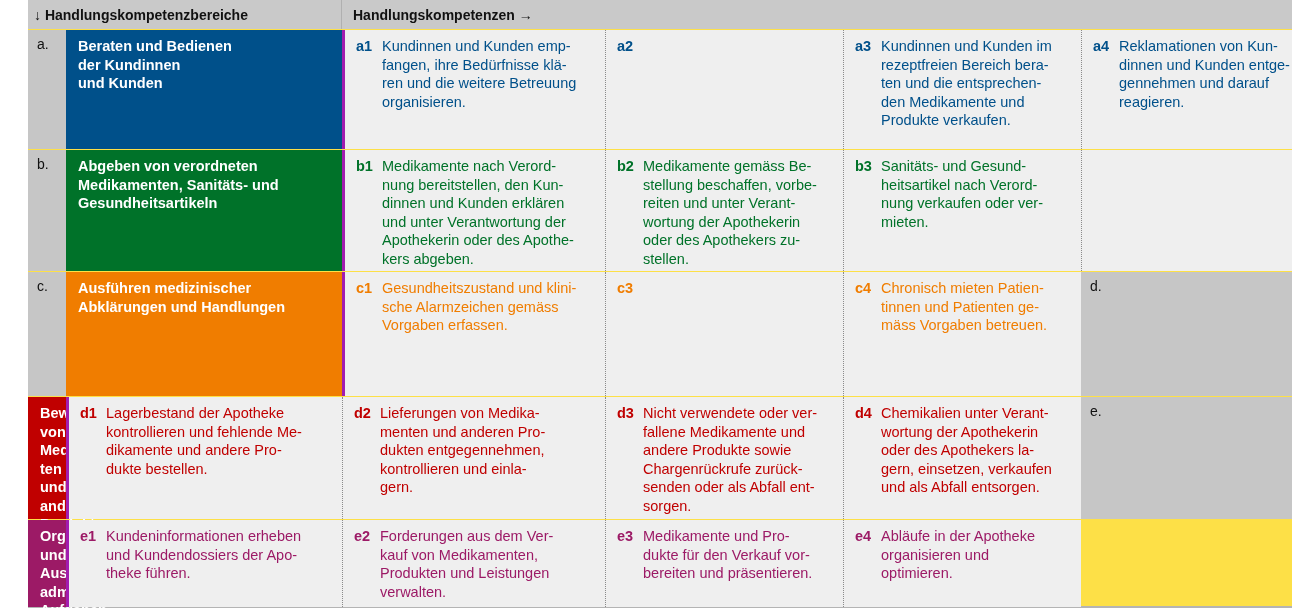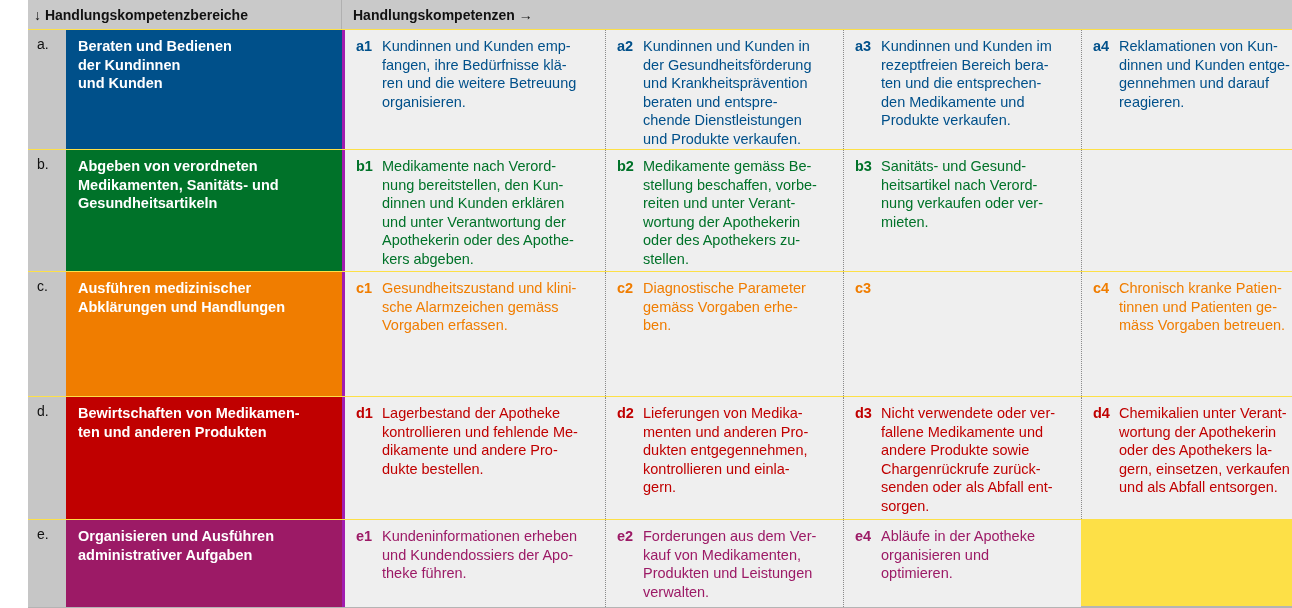--- a/index.html
+++ b/index.html
@@ -38,26 +38,20 @@
 und Kunden</span></div>
   <div class="cell first" style="color:#00508a">
       <span class="code">a1</span>
       <span class="txt">Kundinnen und Kunden emp-
 fangen, ihre Bedürfnisse klä-
 ren und die weitere Betreuung
 organisieren.</span>
     </div>
   <div class="cell" style="color:#00508a">
       <span class="code">a2</span>
-      <span class="txt">Kundinnen und Kunden in
-der Gesundheitsförderung
-und Krankheitsprävention
-beraten und entspre-
-chende Dienstleistungen
-und Produkte verkaufen.</span>
     </div>
   <div class="cell" style="color:#00508a">
       <span class="code">a3</span>
       <span class="txt">Kundinnen und Kunden im
 rezeptfreien Bereich bera-
 ten und die entsprechen-
 den Medikamente und
 Produkte verkaufen.</span>
     </div>
   <div class="cell" style="color:#00508a">
@@ -105,31 +99,25 @@
   <div class="letter">c.</div>
   <div class="cat" style="background:#f07d00"><span class="txt" style="white-space:pre-line">Ausführen medizinischer
 Abklärungen und Handlungen</span></div>
   <div class="cell first" style="color:#f07d00">
       <span class="code">c1</span>
       <span class="txt">Gesundheitszustand und klini-
 sche Alarmzeichen gemäss
 Vorgaben erfassen.</span>
     </div>
   <div class="cell" style="color:#f07d00">
-      <span class="code">c2</span>
-      <span class="txt">Diagnostische Parameter
-gemäss Vorgaben erhe-
-ben.</span>
-    </div>
-  <div class="cell" style="color:#f07d00">
       <span class="code">c3</span>
     </div>
   <div class="cell" style="color:#f07d00">
       <span class="code">c4</span>
-      <span class="txt">Chronisch kranke Patien-
+      <span class="txt">Chronisch mieten Patien-
 tinnen und Patienten ge-
 mäss Vorgaben betreuen.</span>
     </div>
 
   <div class="letter">d.</div>
   <div class="cat" style="background:#c00000"><span class="txt" style="white-space:pre-line">Bewirtschaften von Medikamen-
 ten und anderen Produkten</span></div>
   <div class="cell first" style="color:#c00000">
       <span class="code">d1</span>
       <span class="txt">Lagerbestand der Apotheke
@@ -173,18 +161,24 @@
 theke führen.</span>
     </div>
   <div class="cell" style="color:#9c1a66">
       <span class="code">e2</span>
       <span class="txt">Forderungen aus dem Ver-
 kauf von Medikamenten,
 Produkten und Leistungen
 verwalten.</span>
     </div>
   <div class="cell" style="color:#9c1a66">
+      <span class="code">e3</span>
+      <span class="txt">Medikamente und Pro-
+dukte für den Verkauf vor-
+bereiten und präsentieren.</span>
+    </div>
+  <div class="cell" style="color:#9c1a66">
       <span class="code">e4</span>
       <span class="txt">Abläufe in der Apotheke
 organisieren und
 optimieren.</span>
     </div>
 </div>
 
 </body></html>

